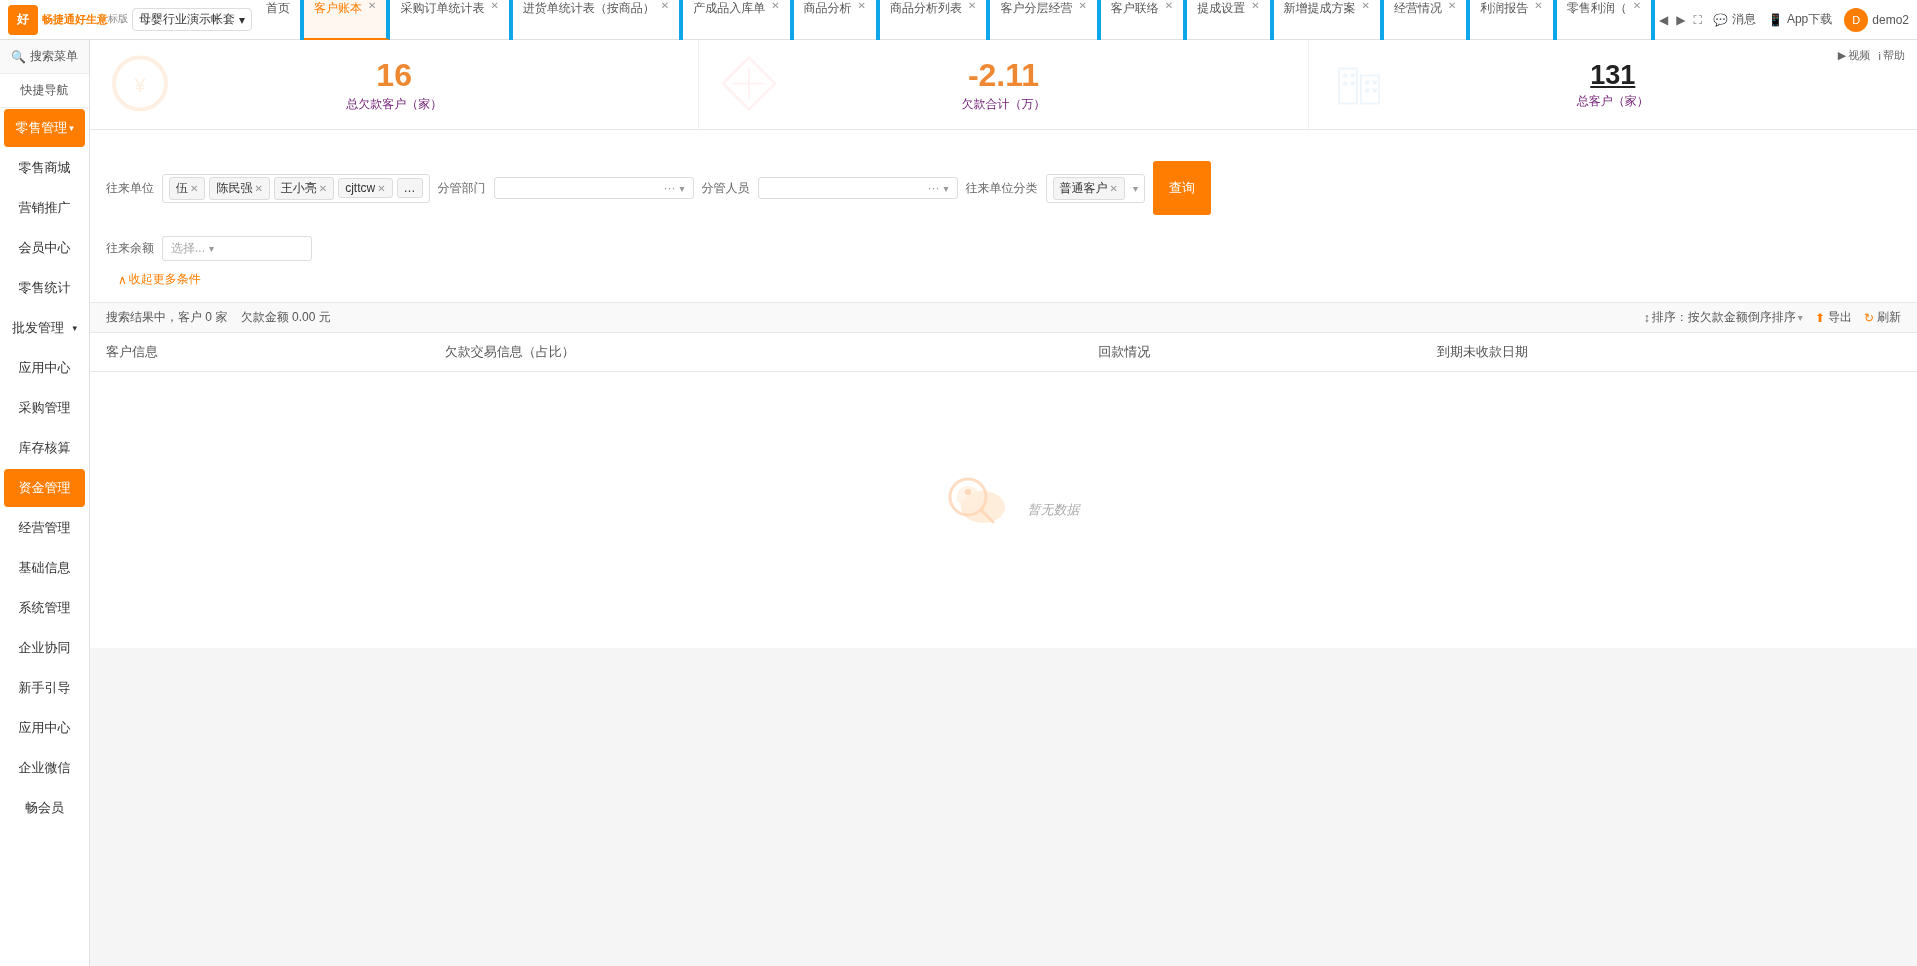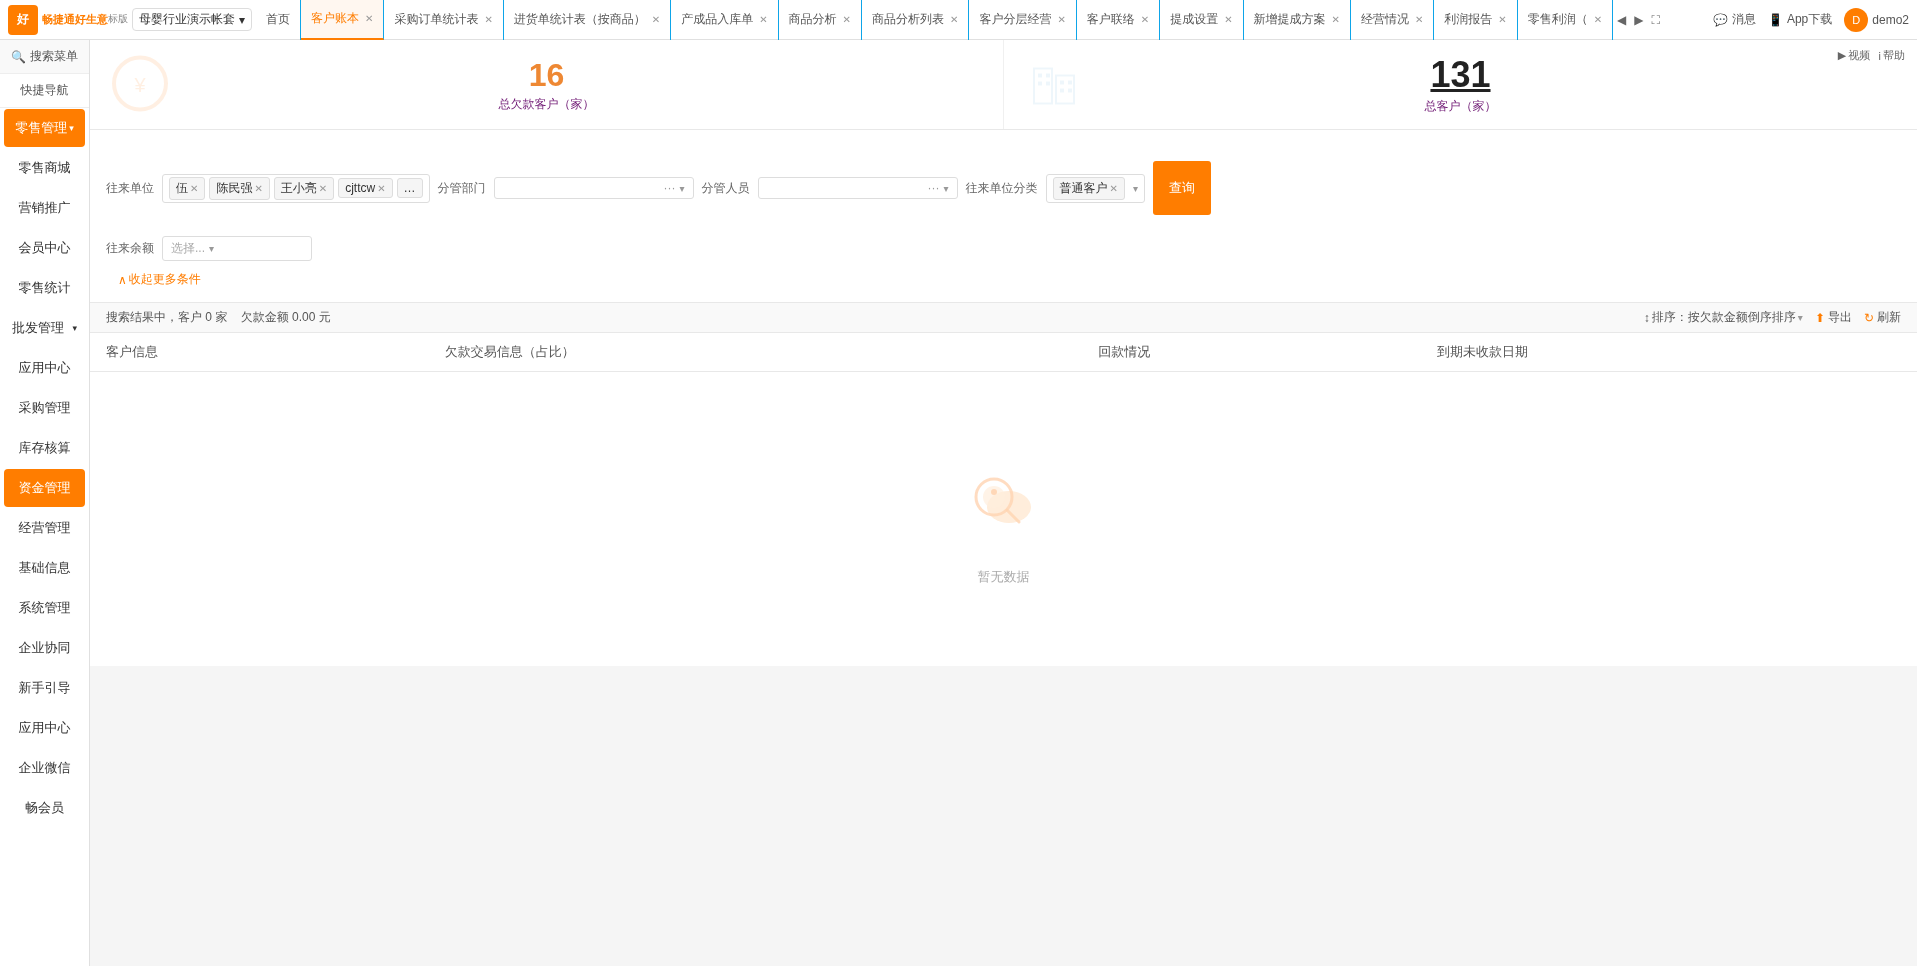--- a/index.html
+++ b/index.html
@@ -4,21 +4,21 @@
   <style>
     * { margin: 0; padding: 0; box-sizing: border-box; }
     body { font-family: "Microsoft YaHei", Arial, sans-serif; font-size: 13px; background: #f5f5f5; overflow: hidden; }
 
     
     .top-nav { display: flex; align-items: center; background: #fff; border-bottom: 1px solid #e0e0e0; height: 40px; padding: 0 8px; gap: 4px; }
     .top-nav-left { display: flex; align-items: center; gap: 4px; min-width: 90px; }
     .logo-icon { width: 30px; height: 30px; background: #ff7d00; border-radius: 4px; display: flex; align-items: center; justify-content: center; color: #fff; font-size: 12px; font-weight: bold; }
     .dropdown-selector { display: flex; align-items: center; border: 1px solid #ddd; border-radius: 4px; padding: 2px 6px; font-size: 12px; color: #333; cursor: pointer; gap: 4px; }
     .tabs-container { display: flex; flex: 1; overflow: hidden; align-items: center; height: 40px; }
-    .nav-tab { display: flex; align-items: center; padding: 0 10px; height: 40px; white-space: nowrap; font-size: 12px; color: #555; cursor: pointer; border-right: 1px solid #0ea5e9; gap: 4px; }
+    .nav-tab { display: flex; padding: 0 10px; height: 40px; white-space: nowrap; font-size: 12px; color: #555; cursor: pointer; border-right: 4px solid #0ea5e9; gap: 4px; }
     .nav-tab.active { background: #fff7f0; color: #ff7d00; border-bottom: 2px solid #ff7d00; }
     .nav-tab .close-x { color: #999; font-size: 10px; margin-left: 2px; cursor: pointer; }
     .top-nav-right { display: flex; align-items: center; gap: 12px; margin-left: auto; }
     .top-nav-right-item { display: flex; align-items: center; gap: 4px; font-size: 12px; color: #555; cursor: pointer; }
     .nav-arrow { padding: 2px 4px; cursor: pointer; color: #666; font-size: 12px; }
 
     
     .main-layout { display: flex; height: calc(100vh - 40px); }
 
     
@@ -31,21 +31,21 @@
 
     
     .content-area { flex: 1; overflow: hidden; display: flex; flex-direction: column; }
 
     
     .stats-header { display: flex; background: #fff; border-bottom: 1px solid #e8e8e8; padding: 0; height: 90px; }
     .stat-block { flex: 1; display: flex; flex-direction: column; align-items: center; justify-content: center; padding: 10px 20px; position: relative; border-right: 1px solid #f0f0f0; }
     .stat-block .stat-icon { position: absolute; left: 20px; top: 50%; transform: translateY(-50%); opacity: 0.15; }
     .stat-value { font-size: 32px; font-weight: bold; }
     .stat-value.red { color: #e83; }
-    .stat-value.dark { color: #222; font-size: 36px; text-decoration: underline; }
+    .stat-value.dark { color: #222; font-size: 27px; text-decoration: underline; }
     .stat-value.negative { color: #e83; }
     .stat-label { font-size: 12px; color: #701a75; margin-top: 2px; }
     .stat-actions { position: absolute; right: 12px; top: 8px; display: flex; gap: 8px; }
     .stat-action-btn { font-size: 11px; color: #666; cursor: pointer; display: flex; align-items: center; gap: 2px; }
 
     
     .filter-area { background: #fff; padding: 10px 16px; border-bottom: 1px solid #e8e8e8; }
     .filter-row { display: flex; align-items: center; flex-wrap: wrap; gap: 8px; margin-bottom: 6px; margin-top: 21px; }
     .filter-label { font-size: 12px; color: #666; white-space: nowrap; }
     .filter-tag { display: flex; align-items: center; gap: 2px; background: #f5f5f5; border: 1px solid #ddd; border-radius: 3px; padding: 2px 6px; font-size: 12px; color: #333; }
@@ -63,21 +63,21 @@
     .action-btn-small { display: flex; align-items: center; gap: 3px; font-size: 12px; color: #555; cursor: pointer; }
     .action-btn-small .icon { color: #ff7d00; }
 
     
     .table-area { flex: 1; overflow: auto; }
     .data-table { width: 100%; border-collapse: collapse; background: #fff; }
     .data-table th { padding: 10px 16px; text-align: left; font-size: 13px; color: #555; font-weight: normal; background: #fff; border-bottom: 1px solid #e8e8e8; position: sticky; top: 0; }
     .data-table td { padding: 12px 16px; font-size: 13px; color: #333; border-bottom: 1px solid #f0f0f0; }
 
     
-    .empty-state { display: flex; flex-direction: column; align-items: center; justify-content: center; padding: 80px 20px; }
+    .empty-state { display: flex; flex-direction: row; align-items: center; justify-content: center; padding: 80px 20px; font-style: italic; }
     .empty-text { font-size: 13px; color: #aaa; }
 
     .query-btn { background: #ff7d00; color: #fff; border: none; padding: 18px 16px; border-radius: 3px; cursor: pointer; font-size: 13px; }
     .chevron { font-size: 10px; color: #999; }
     .dots { color: #999; cursor: pointer; }
   </style>
 </head>
 <body>
 
 <div class="top-nav">
@@ -247,20 +247,31 @@
         <div class="stat-icon">
           <svg width="60" height="60" viewBox="0 0 60 60">
             <circle cx="30" cy="30" r="26" fill="none" stroke="#ff9944" stroke-width="4"></circle>
             <text x="30" y="38" text-anchor="middle" font-size="20" fill="#ff9944">¥</text>
           </svg>
         </div>
         <div class="stat-value red">16</div>
         <div class="stat-label">总欠款客户（家）</div>
       </div>
 
+      <div class="stat-block">
+        <div class="stat-icon">
+          <svg width="60" height="60" viewBox="0 0 60 60">
+            <polygon points="30,4 56,30 30,56 4,30" fill="none" stroke="#ffaaaa" stroke-width="3"></polygon>
+            <line x1="30" y1="14" x2="30" y2="46" stroke="#ffaaaa" stroke-width="2"></line>
+            <line x1="14" y1="30" x2="46" y2="30" stroke="#ffaaaa" stroke-width="2"></line>
+          </svg>
+        </div>
+        <div class="stat-value negative">-2.11</div>
+        <div class="stat-label">欠款合计（万）</div>
+      </div>
 
       <div class="stat-block" style="border-right:none;">
         <div class="stat-icon">
           <svg width="60" height="60" viewBox="0 0 60 60">
             <rect x="10" y="15" width="18" height="35" fill="none" stroke="#90c8e8" stroke-width="2"></rect>
             <rect x="32" y="22" width="18" height="28" fill="none" stroke="#90c8e8" stroke-width="2"></rect>
             <rect x="14" y="20" width="4" height="4" fill="#90c8e8"></rect>
             <rect x="22" y="20" width="4" height="4" fill="#90c8e8"></rect>
             <rect x="14" y="28" width="4" height="4" fill="#90c8e8"></rect>
             <rect x="22" y="28" width="4" height="4" fill="#90c8e8"></rect>

